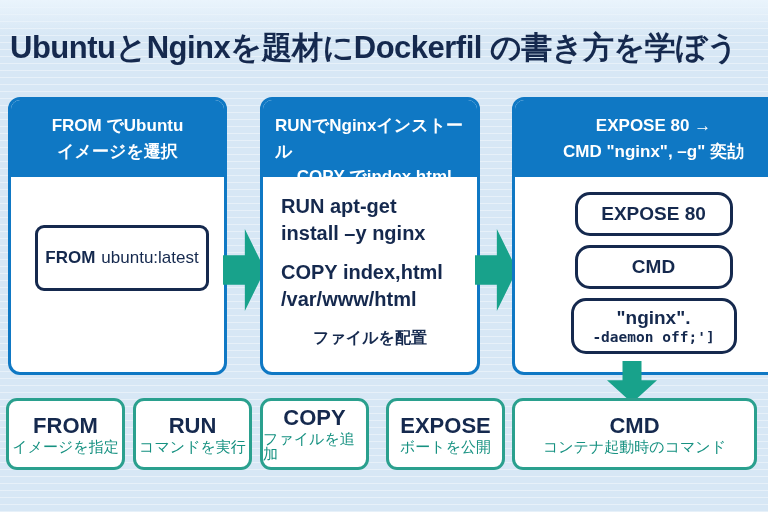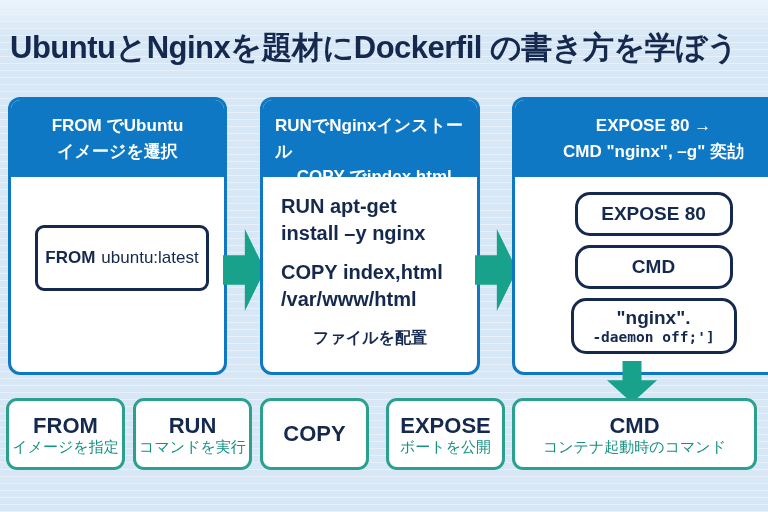--- a/index.html
+++ b/index.html
@@ -146,20 +146,21 @@
   <div class="legend-box" id="legend1">
     <div class="legend-term">FROM</div>
     <div class="legend-desc">イメージを指定</div>
   </div>
   <div class="legend-box" id="legend2">
     <div class="legend-term">RUN</div>
     <div class="legend-desc">コマンドを実行</div>
   </div>
   <div class="legend-box" id="legend3">
     <div class="legend-term">COPY</div>
+    <div class="legend-desc">ファイルを追加</div>
   </div>
   <div class="legend-box" id="legend4">
     <div class="legend-term">EXPOSE</div>
     <div class="legend-desc">ボートを公開</div>
   </div>
   <div class="legend-box" id="legend5">
     <div class="legend-term">CMD</div>
     <div class="legend-desc">コンテナ起動時のコマンド</div>
   </div>
 

